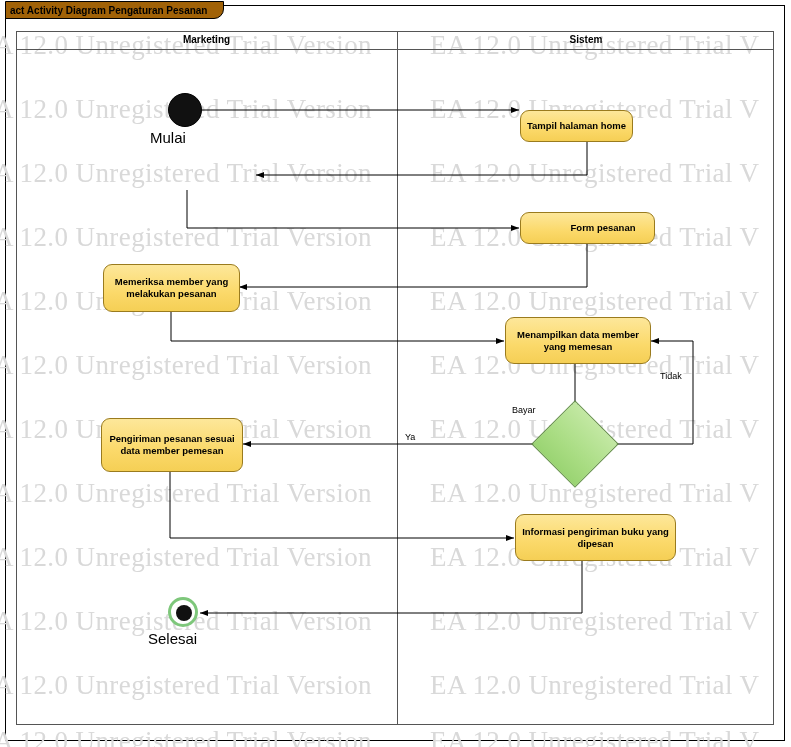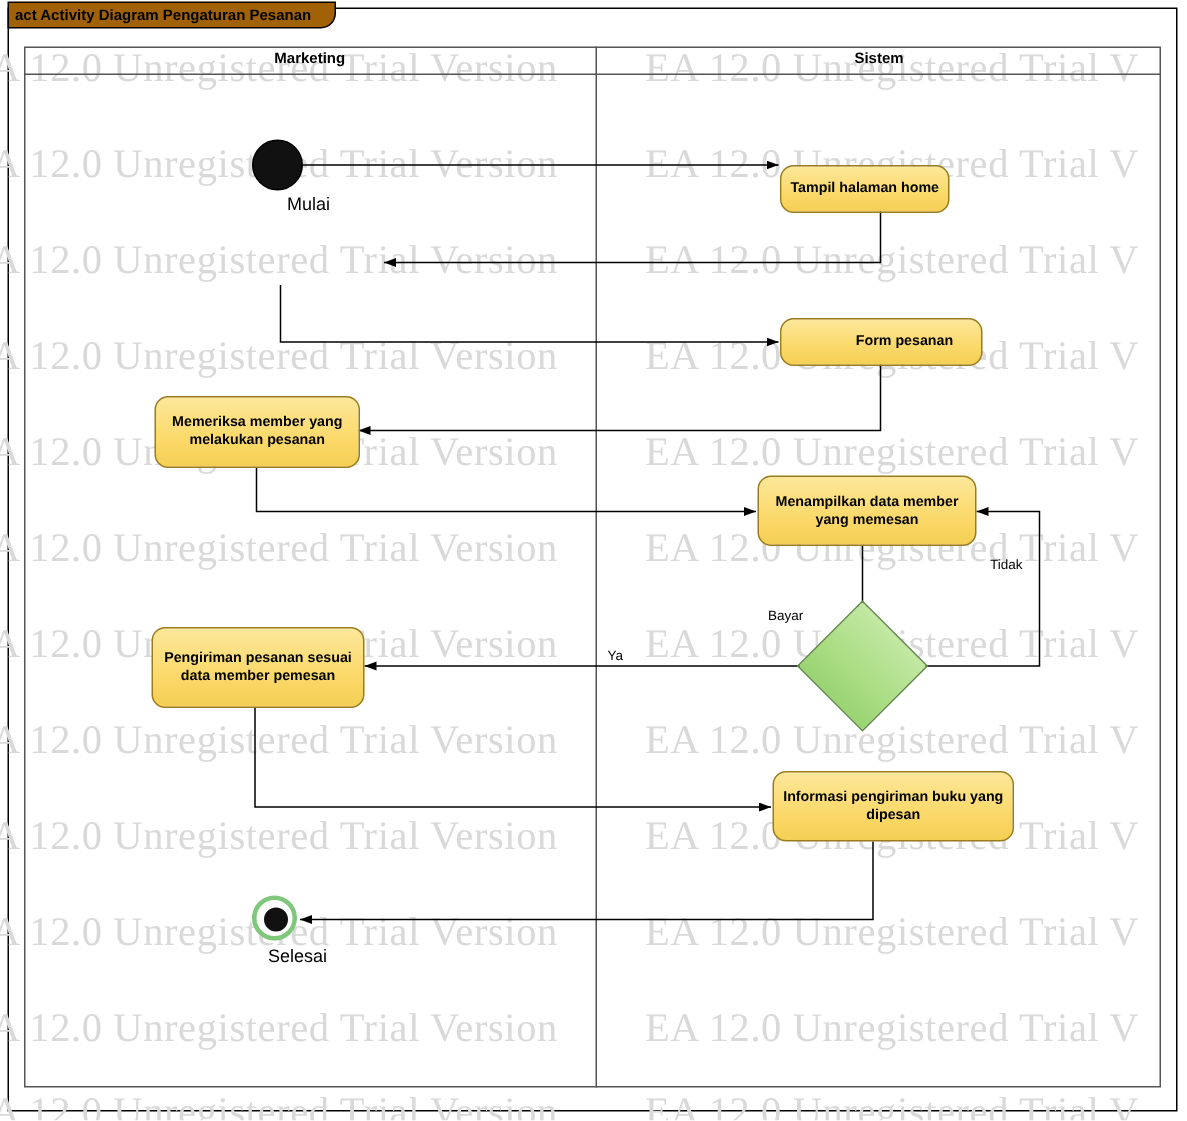--- a/index.html
+++ b/index.html
@@ -144,23 +144,23 @@
   }
   .decision {
     width: 62px;
     height: 62px;
     background: linear-gradient(to bottom, #c3e8a3 0%, #aadd84 60%, #9ad472 100%);
     border: 1px solid #5f8a44;
     transform: rotate(45deg);
   }
   .node-label {
     position: absolute;
-    font-size: 12px;
-    color: #000000;
-    text-align: right;
+    font-size: 15px;
+    color: #000000;
+    text-align: left;
     z-index: 5;
     white-space: nowrap;
   }
   .edge-label {
     position: absolute;
     font-size: 9px;
     color: #000000;
     z-index: 5;
     white-space: nowrap;
   }

